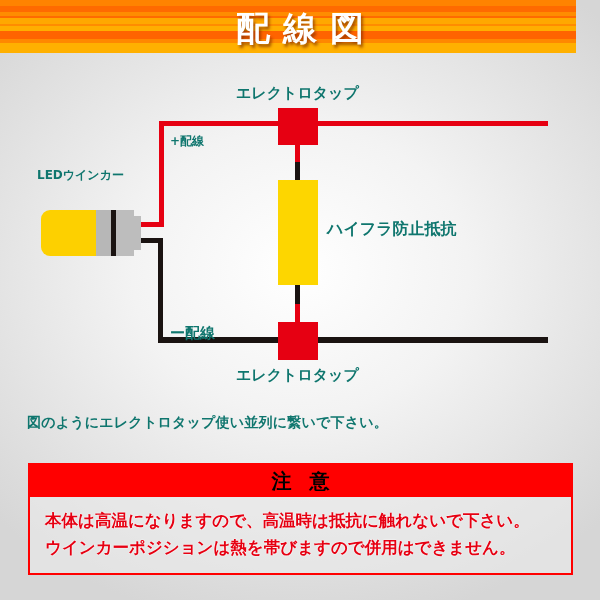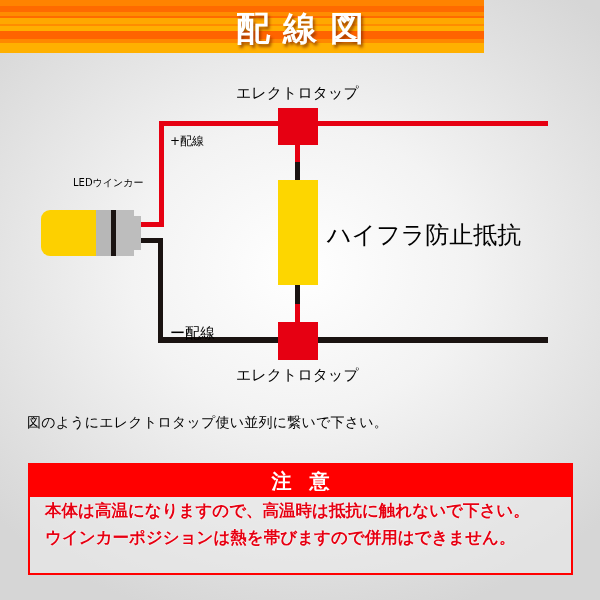--- a/index.html
+++ b/index.html
@@ -2,21 +2,21 @@
 <html><head>
 <meta charset="utf-8">
 <style>
   html, body { margin: 0; padding: 0; }
   body {
     width: 600px; height: 600px; position: relative; overflow: hidden;
     font-family: "DejaVu Sans", "Liberation Sans", sans-serif;
     background: radial-gradient(ellipse 70% 60% at 50% 45%, #ffffff 0%, #f3f3f3 40%, #e2e2e2 75%, #d6d6d6 100%);
   }
   .header {
-    position: absolute; left: 0; top: 0; width: 484px; height: 53px;
+    position: absolute; left: 0; top: 0; width: 576px; height: 53px;
     background: linear-gradient(to bottom,
       #ff8300 0px, #ff8300 6px,
       #ff6a00 6px, #ff6a00 12px,
       #ff8c00 12px, #ff8c00 16px,
       #ff6a00 16px, #ff6a00 18px,
       #ffa800 18px, #ffa800 24px,
       #ff8c00 24px, #ff8c00 26px,
       #ffae00 26px, #ffae00 31px,
       #ff6400 31px, #ff6400 39px,
       #ff8800 39px, #ff8800 43px,
@@ -26,80 +26,80 @@
     position: absolute; left: 0; top: 7px; width: 600px; text-align: center;
     color: #ffffff; font-weight: bold; font-size: 34px; letter-spacing: 13px;
     text-indent: 13px; line-height: 42px;
     text-shadow: 2px 3px 3px rgba(120, 40, 0, 0.65);
   }
   .abs { position: absolute; }
   .wire-red { background: #e60012; }
   .wire-black { background: #1a1311; }
   .tap { background: #e60012; }
   .label-black {
-    position: absolute; color: #000000; font-weight: normal; white-space: nowrap;
+    position: absolute; color: #0f766e; font-weight: bold; white-space: nowrap;
   }
   .bulb-yellow {
     position: absolute; left: 41px; top: 210px; width: 55px; height: 46px;
     background: #fdd000; border-radius: 9px 0 0 9px;
   }
   .bulb-gray { position: absolute; background: #b7b7b7; }
   .bulb-cap  { position: absolute; background: #bdbdbd; }
   .bulb-band { position: absolute; background: #1a1311; }
   .resistor { position: absolute; left: 278px; top: 180px; width: 40px; height: 105px; background: #fdd600; }
   .caution-box {
     position: absolute; left: 28px; top: 463px; width: 541px; height: 108px;
     border: 2px solid #ff0000; background: rgba(235,235,235,0.6);
   }
   .caution-head {
-    height: 32px; background: #ff0000; color: #ffffff; font-weight: bold;
+    height: 32px; background: #ff0000; color: #000000; font-weight: bold;
     font-size: 20px; line-height: 32px; text-align: center; letter-spacing: 18px; text-indent: 18px;
   }
   .caution-line {
     color: #e60012; font-weight: bold; font-size: 16.5px; white-space: nowrap;
     padding-left: 15px; line-height: 27px;
     text-shadow: 0 0 2px #ffffff, 0 0 1px #ffffff;
   }
-  .caution-body { padding-top: 0; }
+  .caution-body { padding-top: 10px; }
 </style>
 </head>
 <body>
 
 <div class="header">
   <div class="header-title">配線図</div>
 </div>
 
 <div>
 
   <div>
     <div class="bulb-yellow"></div>
     <div class="bulb-gray" style="left:96px;top:210px;width:17px;height:46px;"></div>
     <div class="bulb-band" style="left:111px;top:210px;width:5px;height:46px;"></div>
     <div class="bulb-cap" style="left:116px;top:210px;width:18px;height:46px;"></div>
     <div class="bulb-cap" style="left:134px;top:216px;width:7px;height:34px;"></div>
   </div>
-  <div class="label-black" style="left:37px;top:176px;font-size:10px;margin-left:36px;">LEDウインカー</div>
+  <div class="label-black" style="left:37px;top:167px;font-size:12px;">LEDウインカー</div>
 
   <div class="abs wire-red" style="left:141px;top:222px;width:23px;height:5px;"></div>
   <div class="abs wire-red" style="left:159px;top:121px;width:5px;height:106px;"></div>
   <div class="abs wire-red" style="left:159px;top:121px;width:389px;height:5px;"></div>
   <div class="label-black" style="left:170px;top:133px;font-size:12px;">+配線</div>
 
   <div class="abs wire-black" style="left:141px;top:238px;width:22px;height:5px;"></div>
   <div class="abs wire-black" style="left:158px;top:238px;width:5px;height:105px;"></div>
   <div class="abs wire-black" style="left:158px;top:337px;width:390px;height:6px;"></div>
   <div class="label-black" style="left:170px;top:316px;font-size:15px;margin-top:8px;">ー配線</div>
 
   <div class="label-black" style="left:236px;top:84px;font-size:15px;">エレクトロタップ</div>
   <div class="abs tap" style="left:278px;top:108px;width:40px;height:37px;"></div>
   <div class="abs wire-red" style="left:295px;top:145px;width:5px;height:18px;"></div>
   <div class="abs wire-black" style="left:295px;top:162px;width:5px;height:18px;"></div>
 
   <div class="resistor"></div>
-  <div class="label-black" style="left:327px;top:219px;font-size:24px;text-align:right;">ハイフラ防止抵抗</div>
+  <div class="label-black" style="left:327px;top:219px;font-size:16px;text-align:right;">ハイフラ防止抵抗</div>
 
   <div class="abs wire-black" style="left:295px;top:285px;width:5px;height:20px;"></div>
   <div class="abs wire-red" style="left:295px;top:304px;width:5px;height:19px;"></div>
   <div class="abs tap" style="left:278px;top:322px;width:40px;height:38px;"></div>
   <div class="label-black" style="left:236px;top:366px;font-size:15px;">エレクトロタップ</div>
 </div>
 
 <div class="label-black" style="left:27px;top:414px;font-size:14px;letter-spacing:0.2px;">図のようにエレクトロタップ使い並列に繋いで下さい。</div>
 
 <div class="caution-box">

